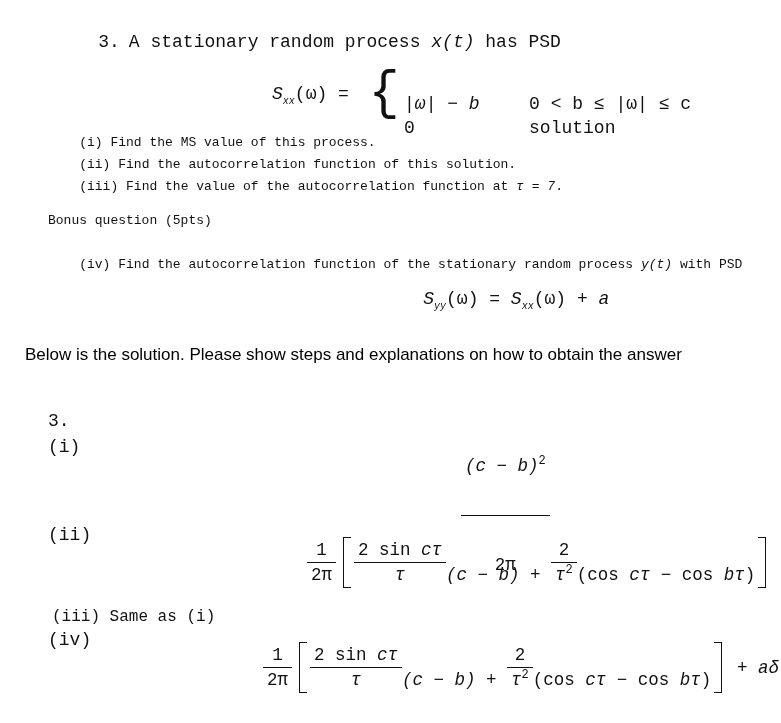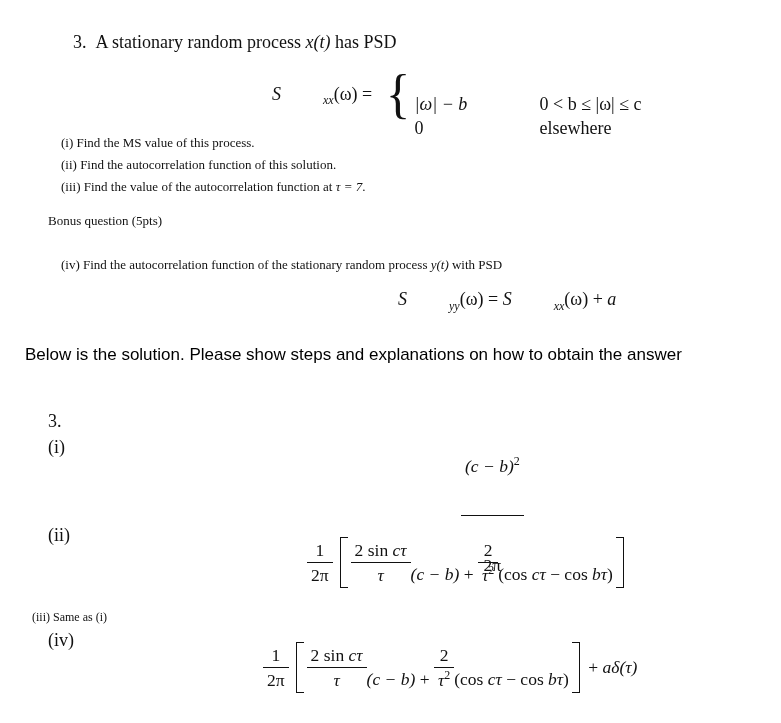--- a/index.html
+++ b/index.html
@@ -5,25 +5,25 @@
   html, body { margin: 0; padding: 0; background: #ffffff; }
   .page {
     position: relative;
     width: 781px;
     height: 723px;
     background: #ffffff;
     color: #111111;
     font-family: "Liberation Serif", serif;
     overflow: hidden;
   }
-  .abs { position: absolute; }
+  .abs { position: absolute; font-family: Liberation Mono, monospace; }
   .serif-line { font-size: 13px; line-height: 22px; white-space: pre; }
   .heading-line { font-size: 18px; line-height: 22px; white-space: pre; }
   .it { font-style: italic; }
-  sub.msub { font-size: 12px; font-style: italic; line-height: 0; margin-left: 42px; }
+  sub.msub { font-size: 10px; font-style: italic; line-height: 0; }
   .sup { font-size: 12px; vertical-align: 7px; line-height: 0; }
 
   
   .eqrow { display: flex; align-items: center; font-size: 18px; }
   .cases-brace {
     font-size: 54px;
     line-height: 1;
     font-weight: 300;
     margin: 0 4px 0 8px;
     transform: scaleX(0.95);
@@ -65,21 +65,21 @@
 
   <div class="abs eqrow" style="left:272px; top:48px;">
     <span><span class="it">S</span><sub class="msub">xx</sub><span>(ω)</span><span class="tok"> = </span></span>
     <span class="cases-brace">{</span>
     <span class="cases-col expr-col">
       <span class="crow it">|ω| − b</span>
       <span class="crow">0</span>
     </span>
     <span class="cases-col">
       <span class="crow">0 &lt; b ≤ |ω| ≤ c</span>
-      <span class="crow">elsewhere</span>
+      <span class="crow">solution</span>
     </span>
   </div>
 
   <div class="abs serif-line" style="left:48px; top:110px;">
     <span>(i)</span><span> Find the MS value of this process.</span>
   </div>
   <div class="abs serif-line" style="left:48px; top:132px;">
     <span>(ii)</span><span> Find the autocorrelation function of this solution.</span>
   </div>
   <div class="abs serif-line" style="left:48px; top:154px;">
@@ -132,21 +132,21 @@
       </span>
       <span class="tok">(cos </span>
         <span class="tok it">cτ</span>
         <span class="tok"> − cos </span>
         <span class="tok it">bτ</span>
         <span class="tok">)</span>
     </span>
     <span class="rbracket"></span>
   </div>
 
-  <div class="abs serif-line" style="left:32px; top:606px; font-size:12px;">(iii) Same as (i)</div>
+  <div class="abs serif-line" style="left:52px; top:606px; font-size:16px;">(iii) Same as (i)</div>
   <div class="abs serif-line" style="left:48px; top:629px; font-size:18px;">(iv)</div>
 
   <div class="abs bigformula" style="left:263px; top:642px;">
     <span class="frac">
       <span class="num">1</span>
       <span class="bar"></span>
       <span class="den">2π</span>
     </span>
     <span class="lbracket"></span>
     <span class="binner">

